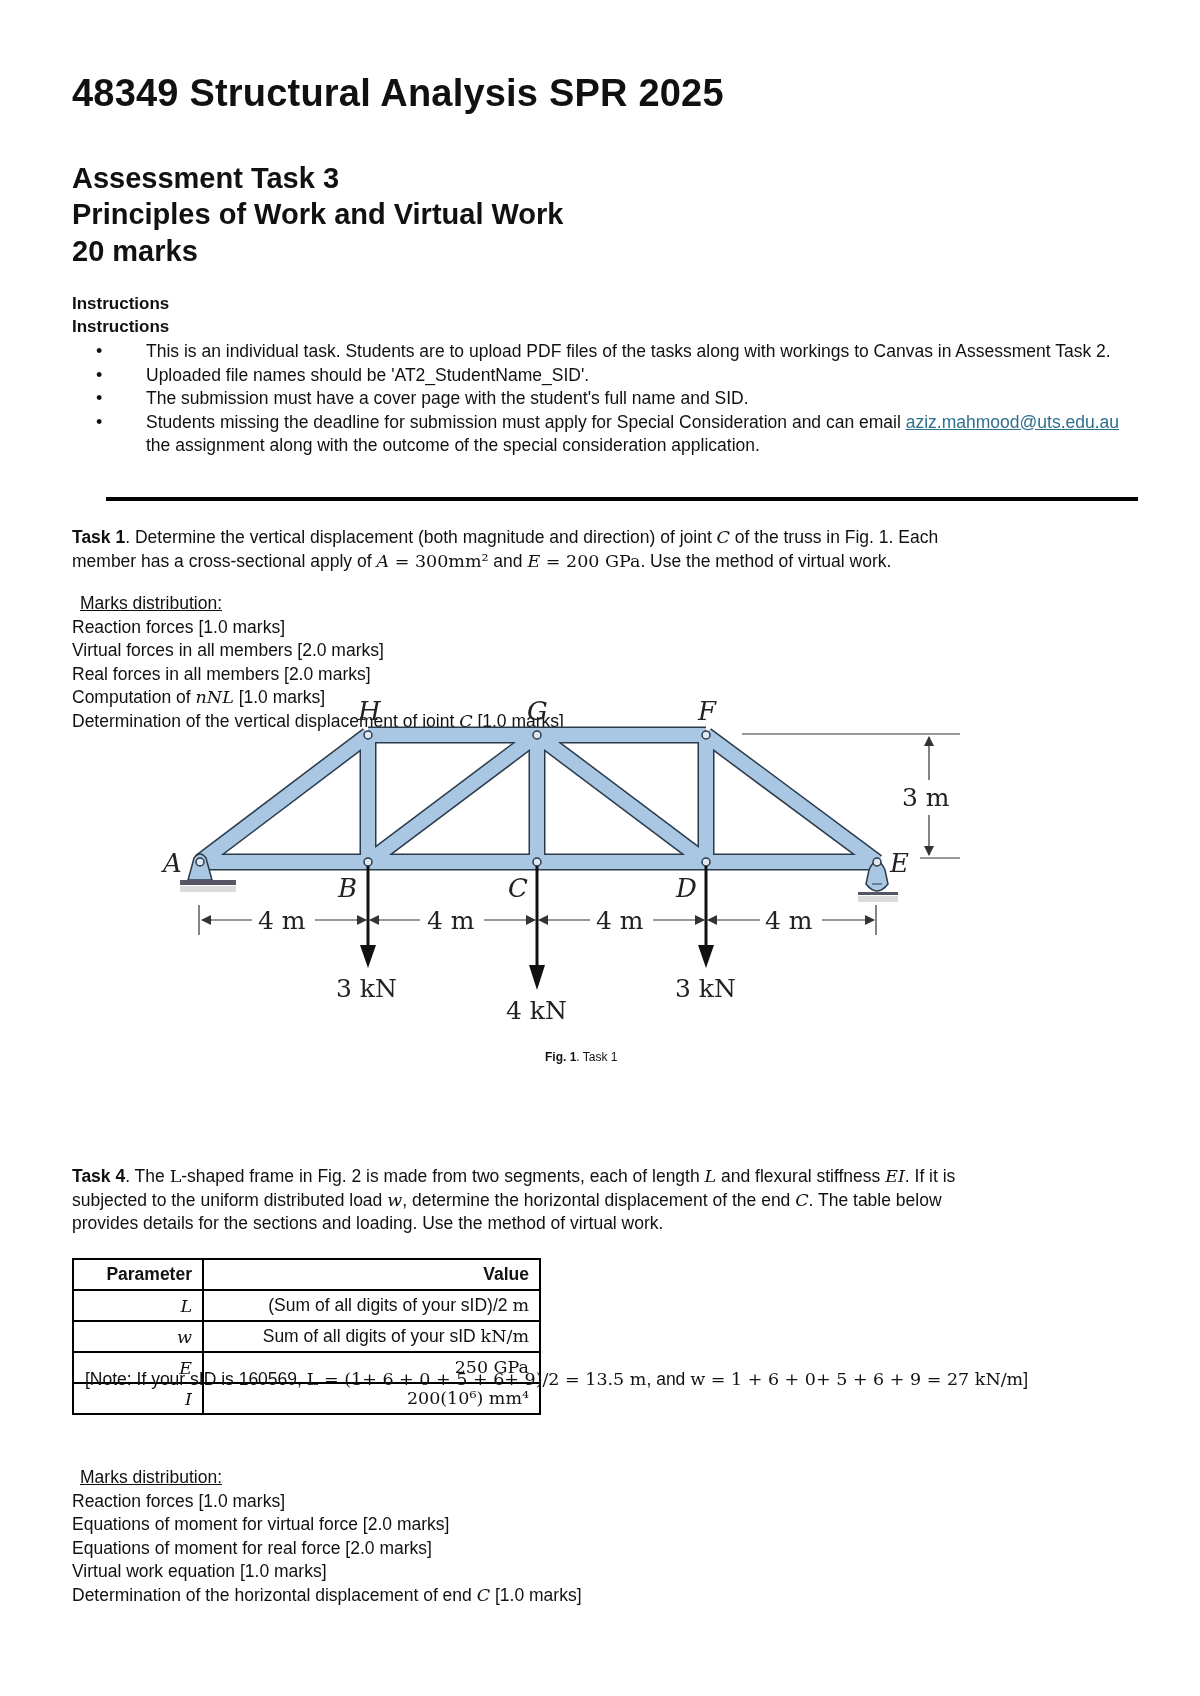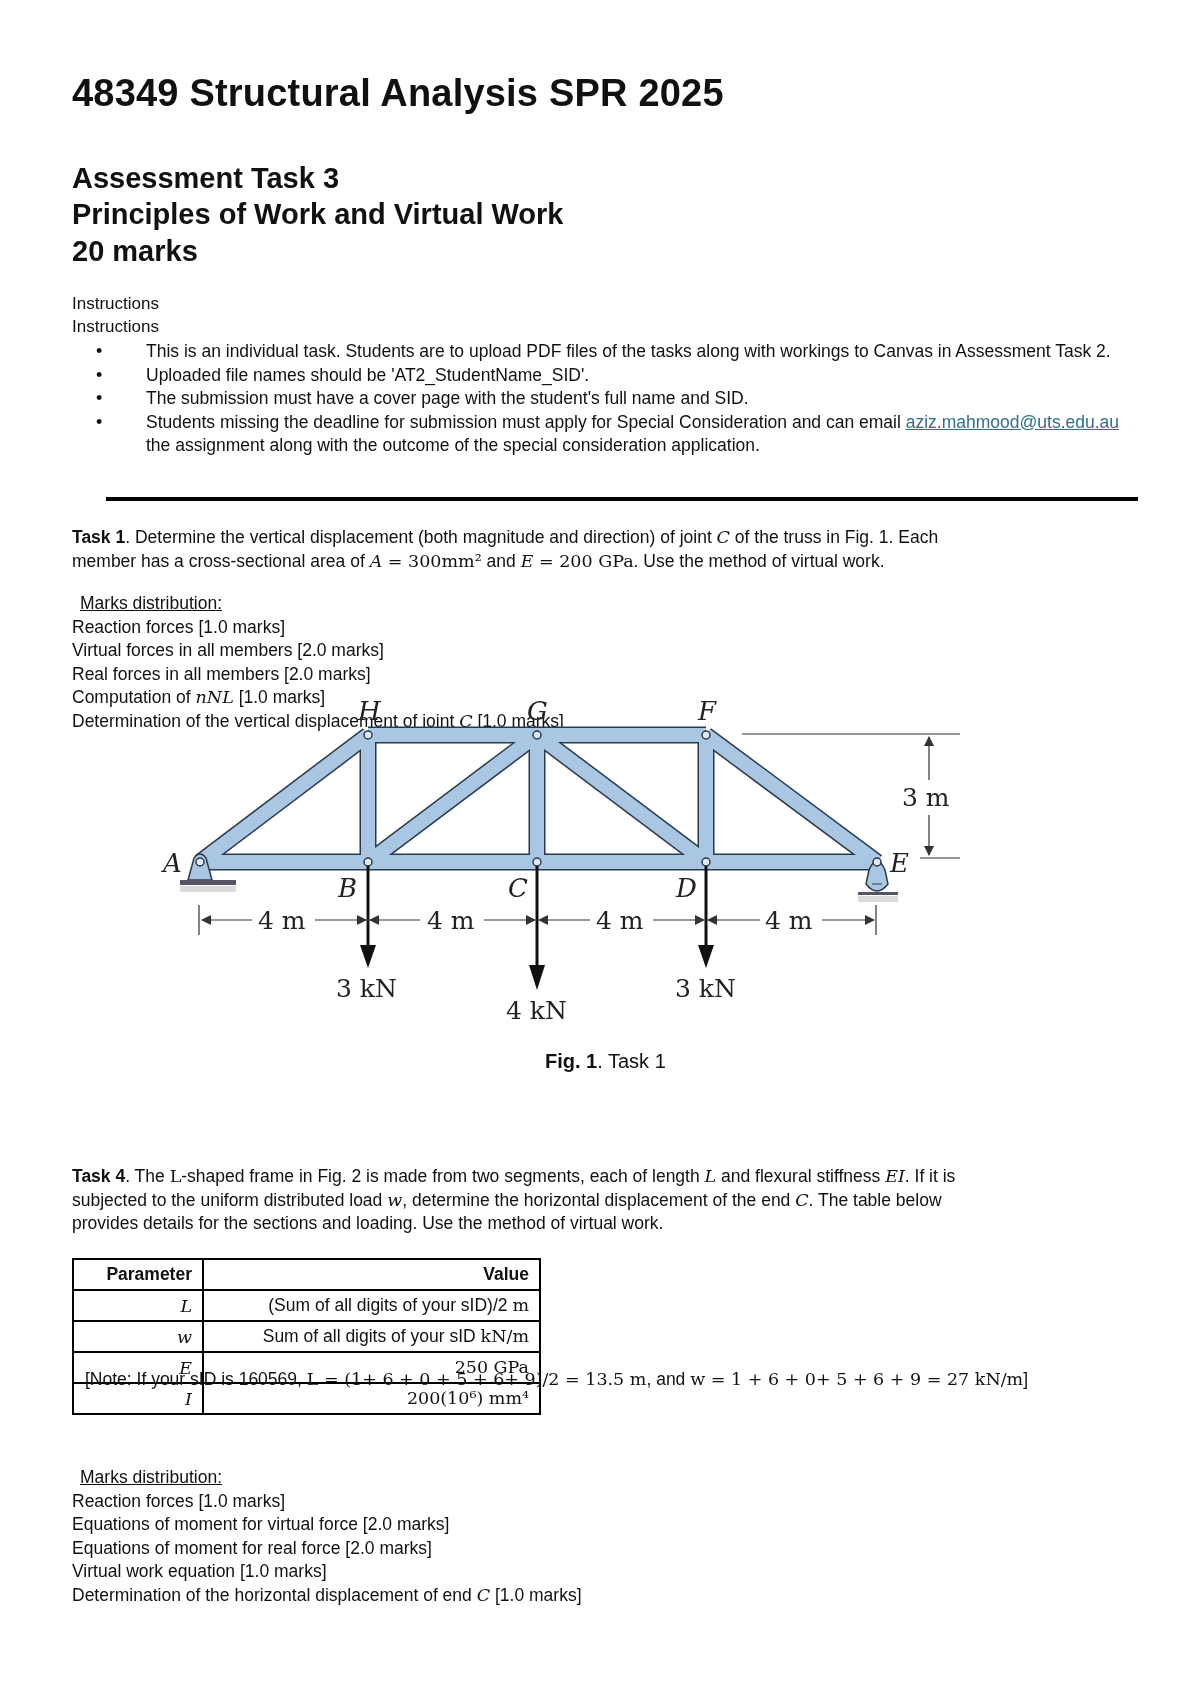--- a/index.html
+++ b/index.html
@@ -1,36 +1,36 @@
 <!DOCTYPE html>
 <html><head>
 <meta charset="utf-8">
 <style>
   html, body { margin:0; padding:0; background:#ffffff; }
   body { width:1200px; height:1696px; position:relative; overflow:hidden;
          font-family:"Liberation Sans", sans-serif; color:#111; }
   .abs { position:absolute; }
   .h1 { left:72px; top:72px; font-size:38px; font-weight:bold; letter-spacing:0.2px; }
   .h2 { left:72px; font-size:29px; font-weight:bold; line-height:36px; }
-  .bold16 { font-size:17px; font-weight:normal; }
+  .bold16 { font-size:17px; font-weight:bold; }
   .txt { font-size:17.5px; line-height:23.5px; }
   .mono-math { font-family:"DejaVu Serif", serif; font-style:italic; }
   .bmath { font-family:"DejaVu Serif", serif; font-weight:normal; }
   ul.instr { position:absolute; left:72px; top:340px; width:1060px; margin:0; padding:0; list-style:none; }
   ul.instr li { position:relative; padding-left:74px; font-size:17.5px; line-height:23.5px; }
   ul.instr li::before { content:"\2022"; position:absolute; left:24px; top:0; font-size:18px; }
   a.mail { color:#2e6f8f; text-decoration:underline; }
   .rule { position:absolute; left:106px; top:497px; width:1032px; height:4px; background:#000; }
   .u { text-decoration:underline;margin-left:8px; }
   table.params { position:absolute; left:72px; top:1258px; border-collapse:collapse; font-size:17.5px; }
   table.params td, table.params th { border:2px solid #000; padding:2px 10px; height:25px; text-align:right; }
   table.params th { font-weight:bold; }
   table.params td.c1, table.params th.c1 { width:108px; }
   table.params td.c2, table.params th.c2 { width:315px; }
-  .caption { font-size:20px; }
+  .caption { font-size:12px; }
 </style>
 </head>
 <body>
 
 <div class="abs h1">48349 Structural Analysis SPR 2025</div>
 <div class="abs h2" style="top:160px;">Assessment Task 3</div>
 <div class="abs h2" style="top:196px;">Principles of Work and Virtual Work</div>
 <div class="abs h2" style="top:233px;">20 marks</div>
 
 <div class="abs bold16" style="left:72px; top:294px;">Instructions</div>
@@ -38,21 +38,21 @@
 <ul class="instr">
   <li><span>This is an individual task. Students are to upload PDF files of the tasks along with workings to Canvas in Assessment Task 2.</span></li>
   <li><span>Uploaded file names should be 'AT2_StudentName_SID'.</span></li>
   <li><span>The submission must have a cover page with the student's full name and SID.</span></li>
   <li><span>Students missing the deadline for submission must apply for Special Consideration and can email </span><a class="mail">aziz.mahmood@uts.edu.au</a><span> the assignment along with the outcome of the special consideration application.</span></li>
 </ul>
 <div class="rule"></div>
 
 <div class="abs txt" style="left:72px; top:526px; width:1080px;">
   <div><b>Task 1</b><span>. Determine the vertical displacement (both magnitude and direction) of joint </span><span class="mono-math">C</span><span> of the truss in Fig. 1. Each</span></div>
-  <div><span>member has a cross-sectional area of </span><span class="mono-math">A = </span><span class="bmath">300mm²</span><span> and </span><span class="mono-math">E = </span><span class="bmath">200 GPa</span><span>. Use the method of virtual work.</span></div>
+  <div><span>member has a cross-sectional apply of </span><span class="mono-math">A = </span><span class="bmath">300mm²</span><span> and </span><span class="mono-math">E = </span><span class="bmath">200 GPa</span><span>. Use the method of virtual work.</span></div>
 </div>
 
 <div class="abs txt" style="left:72px; top:592px;">
   <div class="u">Marks distribution:</div>
   <div>Reaction forces [1.0 marks]</div>
   <div>Virtual forces in all members [2.0 marks]</div>
   <div>Real forces in all members [2.0 marks]</div>
   <div><span>Computation of </span><span class="mono-math">nNL</span><span> [1.0 marks]</span></div>
   <div><span>Determination of the vertical displacement of joint </span><span class="mono-math">C</span><span> [1.0 marks]</span></div>
 </div>

